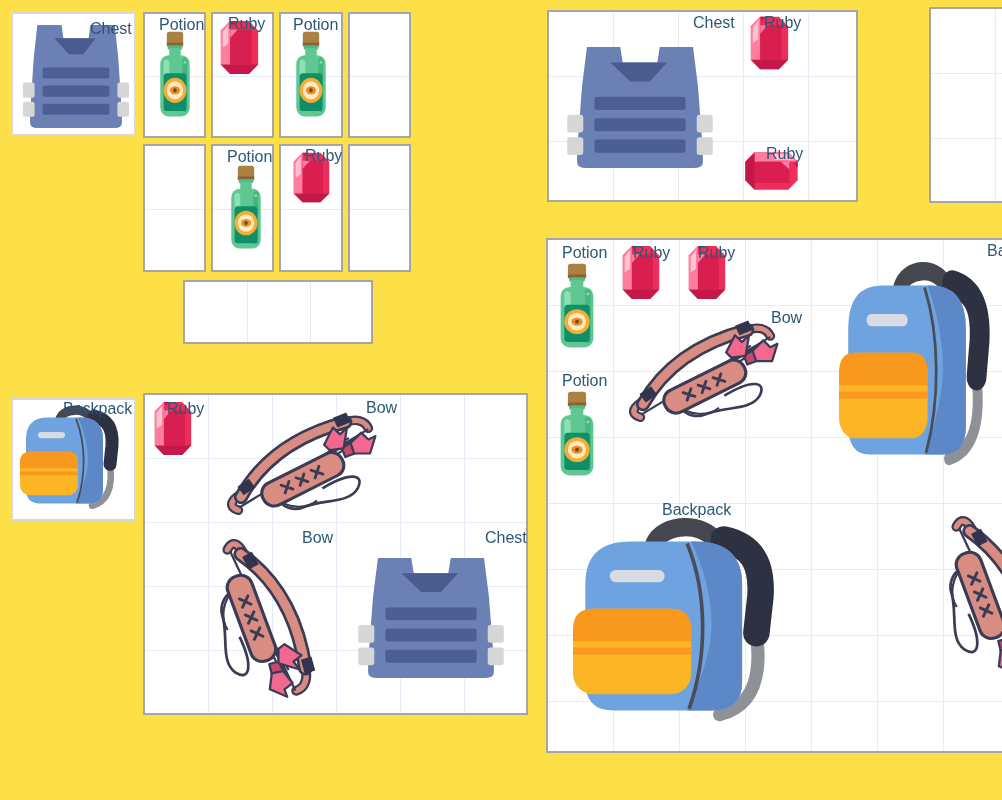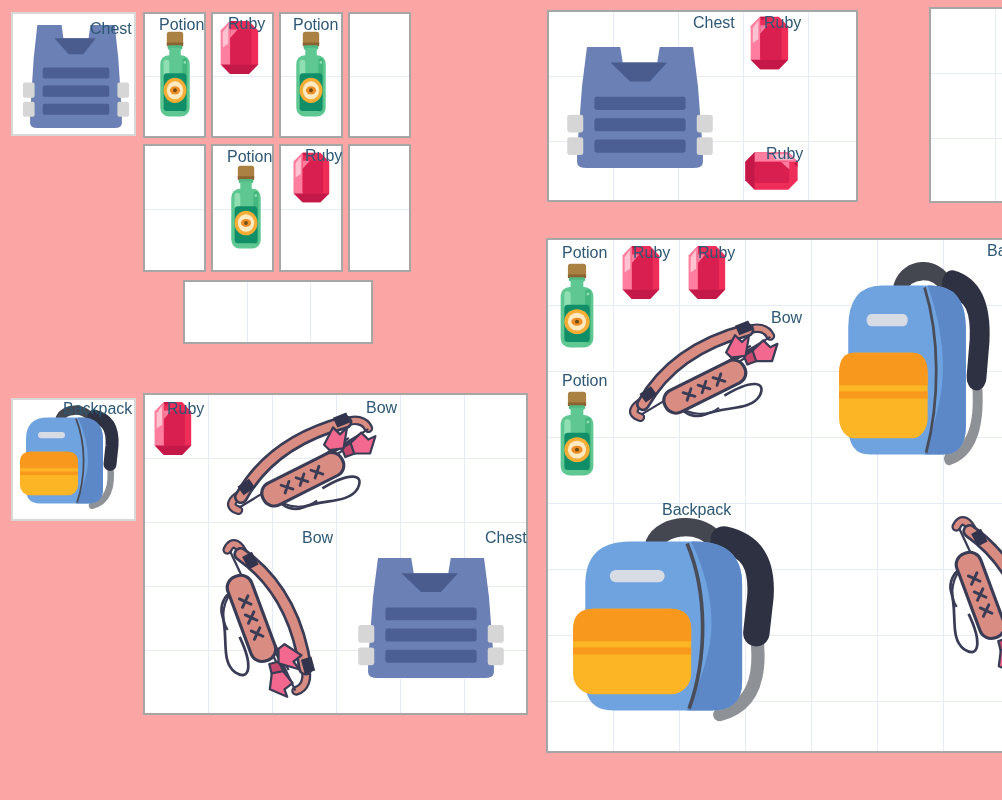--- a/index.html
+++ b/index.html
@@ -1,18 +1,18 @@
 <!DOCTYPE html>
 <html style="--label: #2d5875; --border_thick: #a6a6a6; --border_thin: #d8d8d8; --grid_line: #e7ebf7; --chest_body: #6b80b5; --chest_collar: #4a5c8e; --chest_dark: #4c5f95; --chest_tab: #d6d6d6; --backpack_body: #6fa3e0; --backpack_side: #5d88c8; --backpack_pocket: #fcb525; --backpack_flap: #f8991d; --backpack_strap_dark: #2d3142; --backpack_strap_gray: #8e9196; --backpack_handle: #44474f; --backpack_zip: #4a4d57; --backpack_slot: #d7dbe3; --potion_body: #5fc892; --potion_light: #8fdfb2; --potion_shade: #43b77e; --potion_rim: #4fba85; --potion_label: #0f8e68; --cork: #ab8043; --cork_dark: #8a6331; --emblem_gold: #f5ad36; --emblem_cream: #ffeac1; --emblem_eye: #ee8d26; --emblem_pupil: #6b4d15; --ruby_main: #ee2d59; --ruby_light: #ff7d9e; --ruby_pale: #ffc2d1; --ruby_inner: #d81f50; --ruby_dark: #c41848; --bow_wood: #d88c82; --bow_line: #3a3c55; --bow_wrap: #32344d; --fletch_pink: #f2688e; --fletch_dark: #c6496d;"><head>
 <meta charset="utf-8">
 <style>
   html,body{margin:0;padding:0;background:#ffffff;}
   #stage{
     position:relative;width:1002px;height:800px;overflow:hidden;
-    background:#fca5a5;font-family:"Liberation Sans",sans-serif;
+    background:#fde047;font-family:"Liberation Sans",sans-serif;
   }
   .container{position:absolute;background:#ffffff;box-sizing:border-box;}
   .border-thick{border:2px solid var(--border_thick);}
   .border-thin{border:2px solid var(--border_thin);}
   .item{position:absolute;}
   .item svg{width:100%;height:100%;display:block;overflow:visible;}
   .item-label{
     position:absolute;font-size:16px;line-height:17px;white-space:nowrap;
     color:var(--label);z-index:30;letter-spacing:0;
   }

